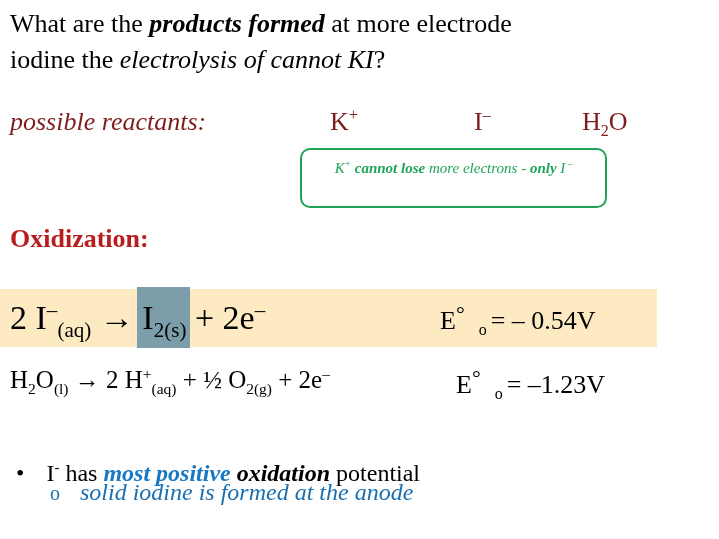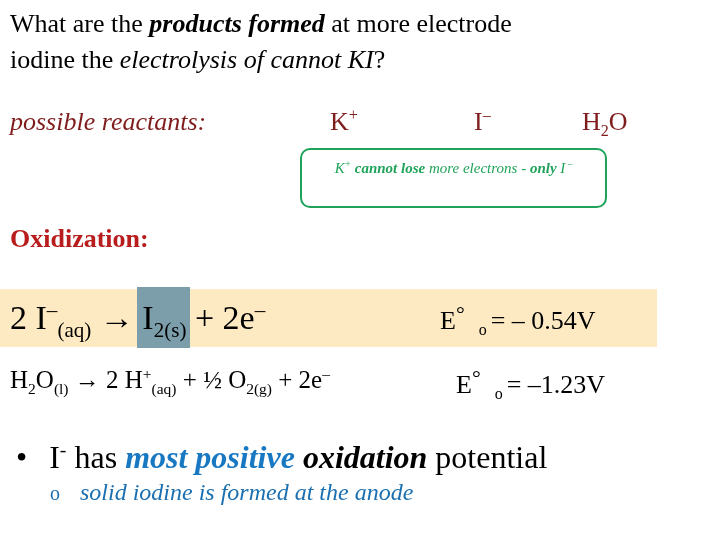--- a/index.html
+++ b/index.html
@@ -23,21 +23,21 @@
     .callout b { font-weight: bold; }
     .heading { left: 10px; top: 224px; font-size: 26px; font-weight: bold; color: #b91c1c; }
     .band { left: 0; top: 289px; width: 657px; height: 58px; background: #fde9c2; }
     .hl { left: 137px; top: 287px; width: 53px; height: 61px; background: #7c9eaa; }
     .eq1 { left: 10px; top: 300px; font-size: 34px; line-height: 36px; }
     .e1 { left: 440px; top: 300px; font-size: 26px; line-height: 28px; }
     .eq2 { left: 10px; top: 365px; font-size: 25px; line-height: 30px; }
     .e2 { left: 440px; top: 360px; font-size: 26px; line-height: 36px; margin-left: 16px; }
     .ecirc { font-size: 22px; vertical-align: 8px; }
     .osub { font-size: 16px; vertical-align: -6px; margin: 0 4px 0 14px; }
-    .bullet { left: 16px; top: 440px; font-size: 32px; line-height: 34px; }
+    .bullet { left: 16px; top: 456px; font-size: 24px; line-height: 34px; }
     .bullet .blue { color: #1878c2; font-weight: bold; font-style: italic; }
     .bullet .bk { font-weight: bold; font-style: italic; }
     .sub-bullet { left: 50px; top: 476px; font-size: 24px; color: #1a6fb0; font-style: italic; line-height: 32px; text-align: center; }
     .sub-bullet .mark { font-style: normal; font-size: 20px; margin-right: 20px; }
   </style>
 </head>
 <body>
 
 <div class="abs title">
   <div><span>What are the </span><span class="bi">products formed</span><span> at more electrode</span></div>

